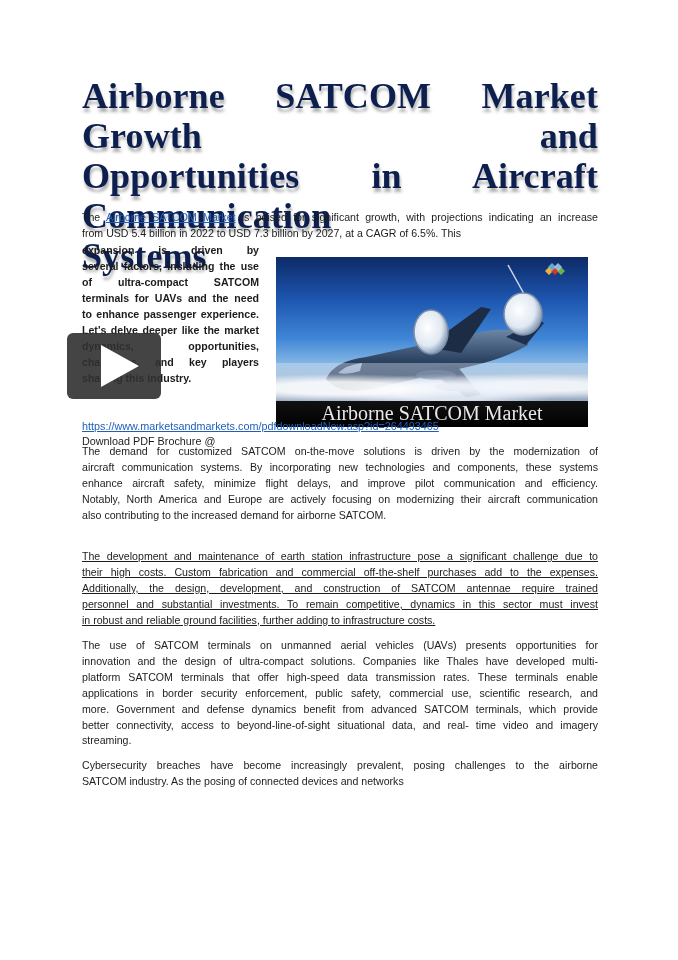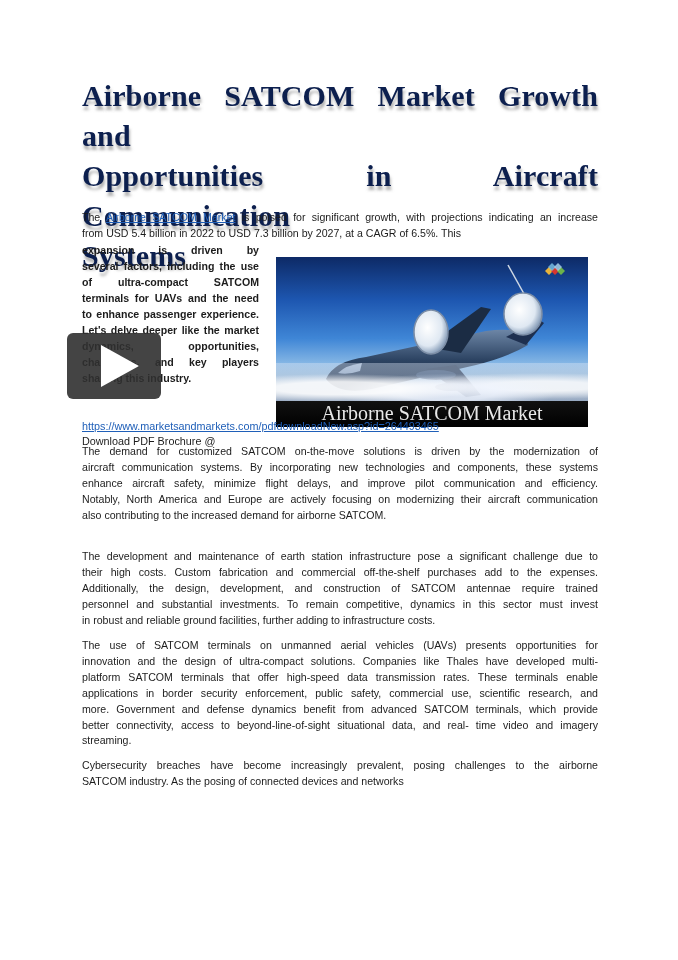--- a/index.html
+++ b/index.html
@@ -16,21 +16,21 @@
       color: #1a1a1a;
     }
     .title {
       position: absolute;
       left: 82px;
       top: 76px;
       width: 516px;
       margin: 0;
       font-family: "Liberation Serif", serif;
       font-weight: bold;
-      font-size: 30px;
+      font-size: 36px;
       line-height: 40px;
       color: #0c1f4e;
       text-align: justify;
       text-align-last: left;
       text-shadow: 1px 4px 3px rgba(110,110,110,0.55);
       letter-spacing: 0.1px;
     }
     .title .line { display: block; text-align: justify; text-align-last: justify; }
     .title .line.last { text-align-last: left; }
 
@@ -140,21 +140,21 @@
       width: 94px;
       height: 66px;
       background: rgba(48,48,48,0.9);
       border-radius: 6px;
       z-index: 4;
       cursor: pointer;
     }
     .play svg { position: absolute; left: 0; top: 0; }
 
     .body1 { top: 444px; }
-    .body2 { top: 549px; }
+    .body2 { top: 549px; text-decoration: underline; }
     .body3 { top: 638px; }
     .body4 { top: 758px; }
   </style>
 </head>
 <body>
 
 <h1 class="title">
   <span class="line">Airborne SATCOM Market Growth and</span>
   <span class="line">Opportunities in Aircraft Communication</span>
   <span class="line last">Systems</span>

